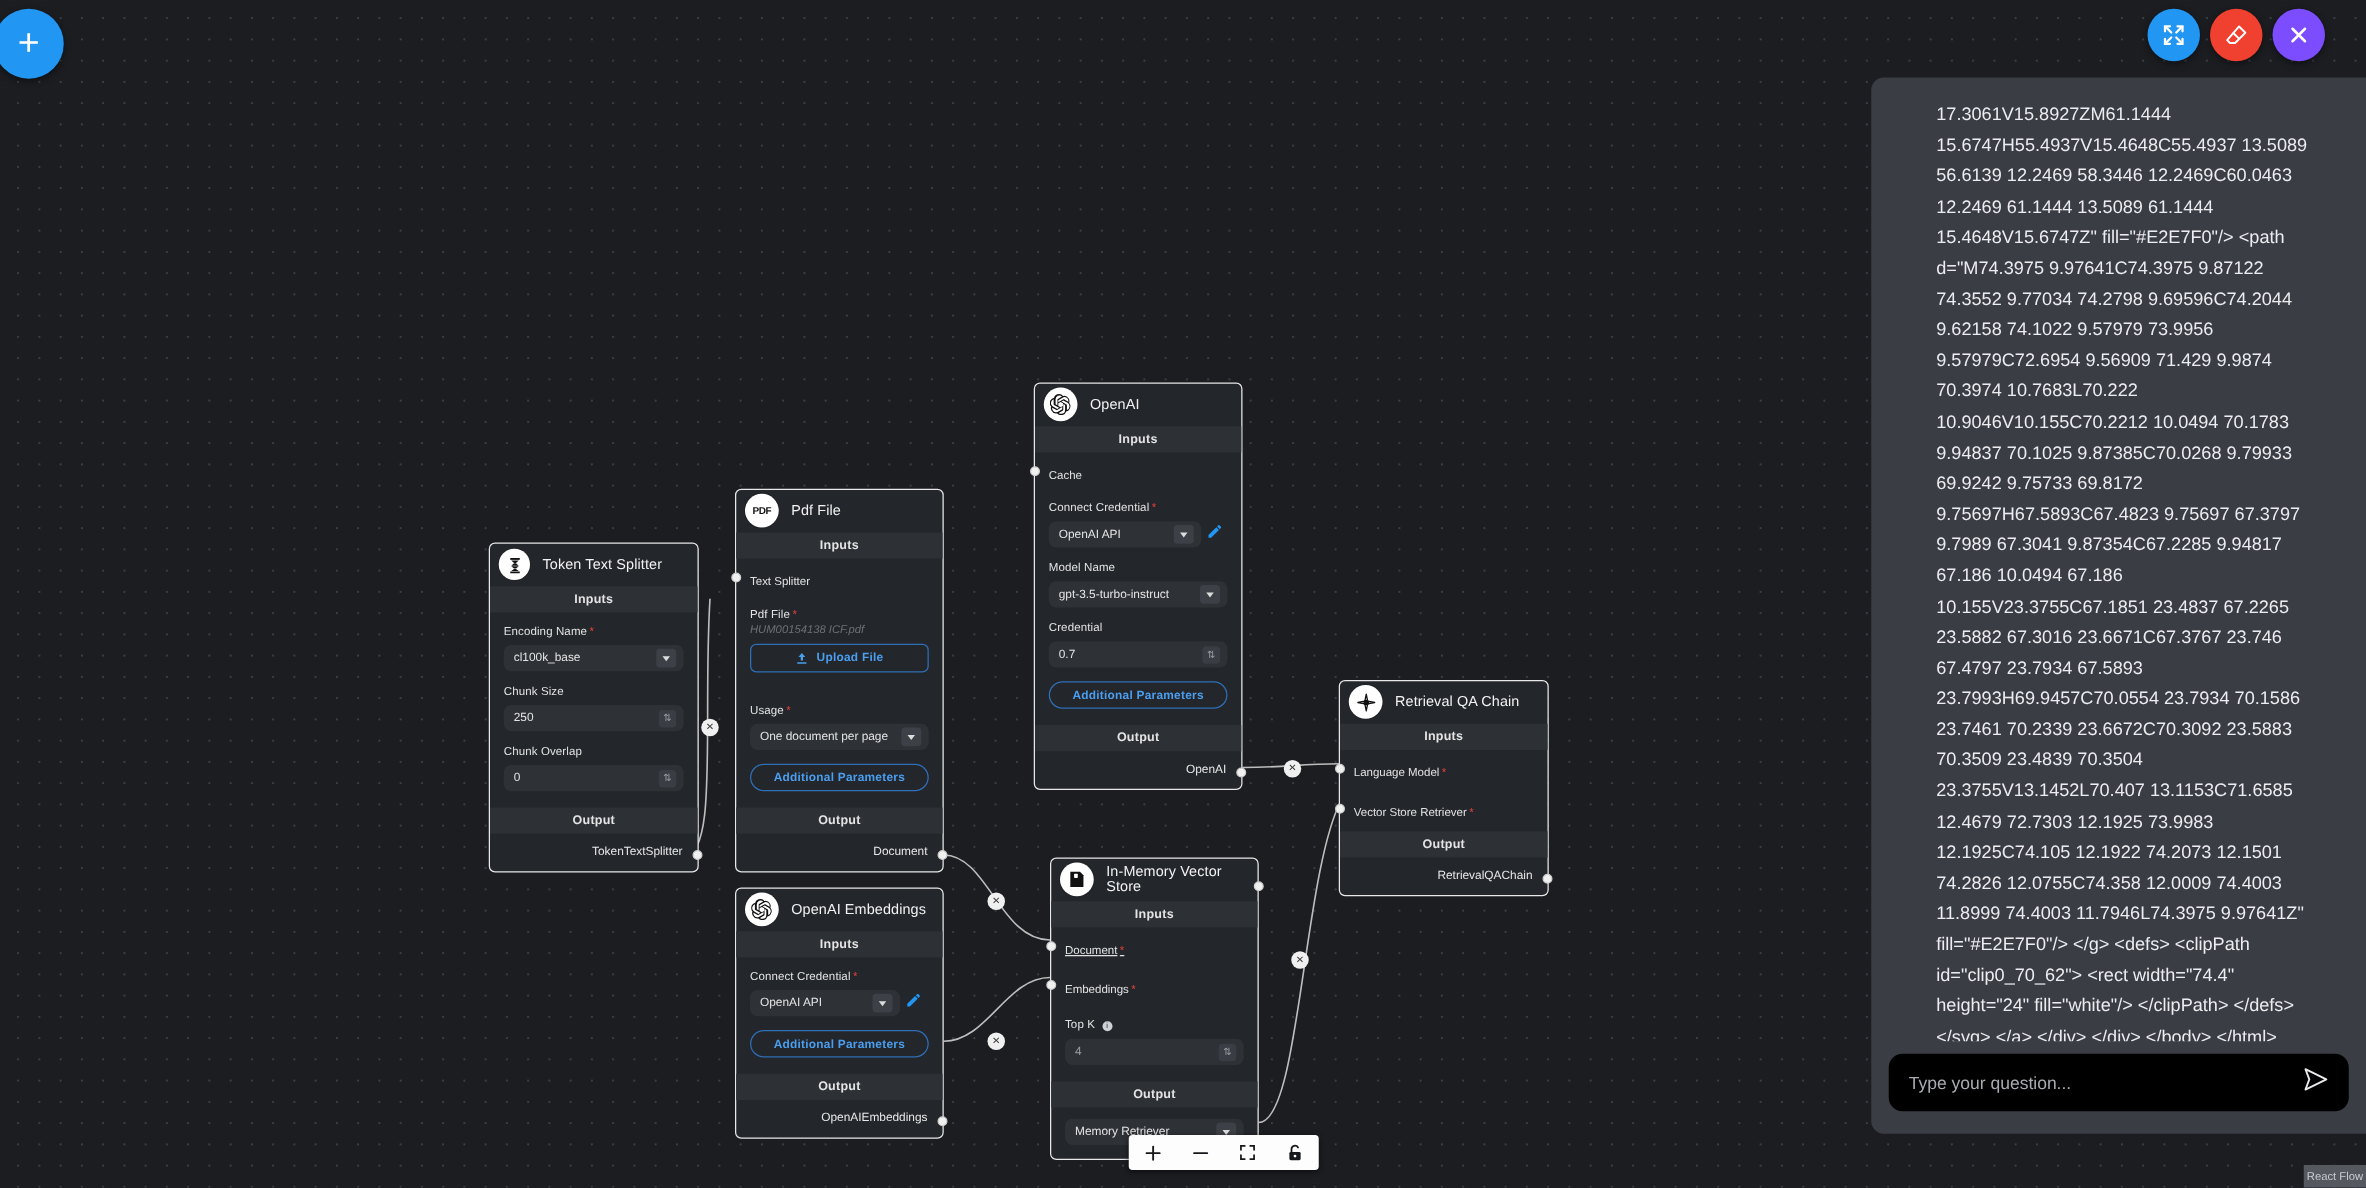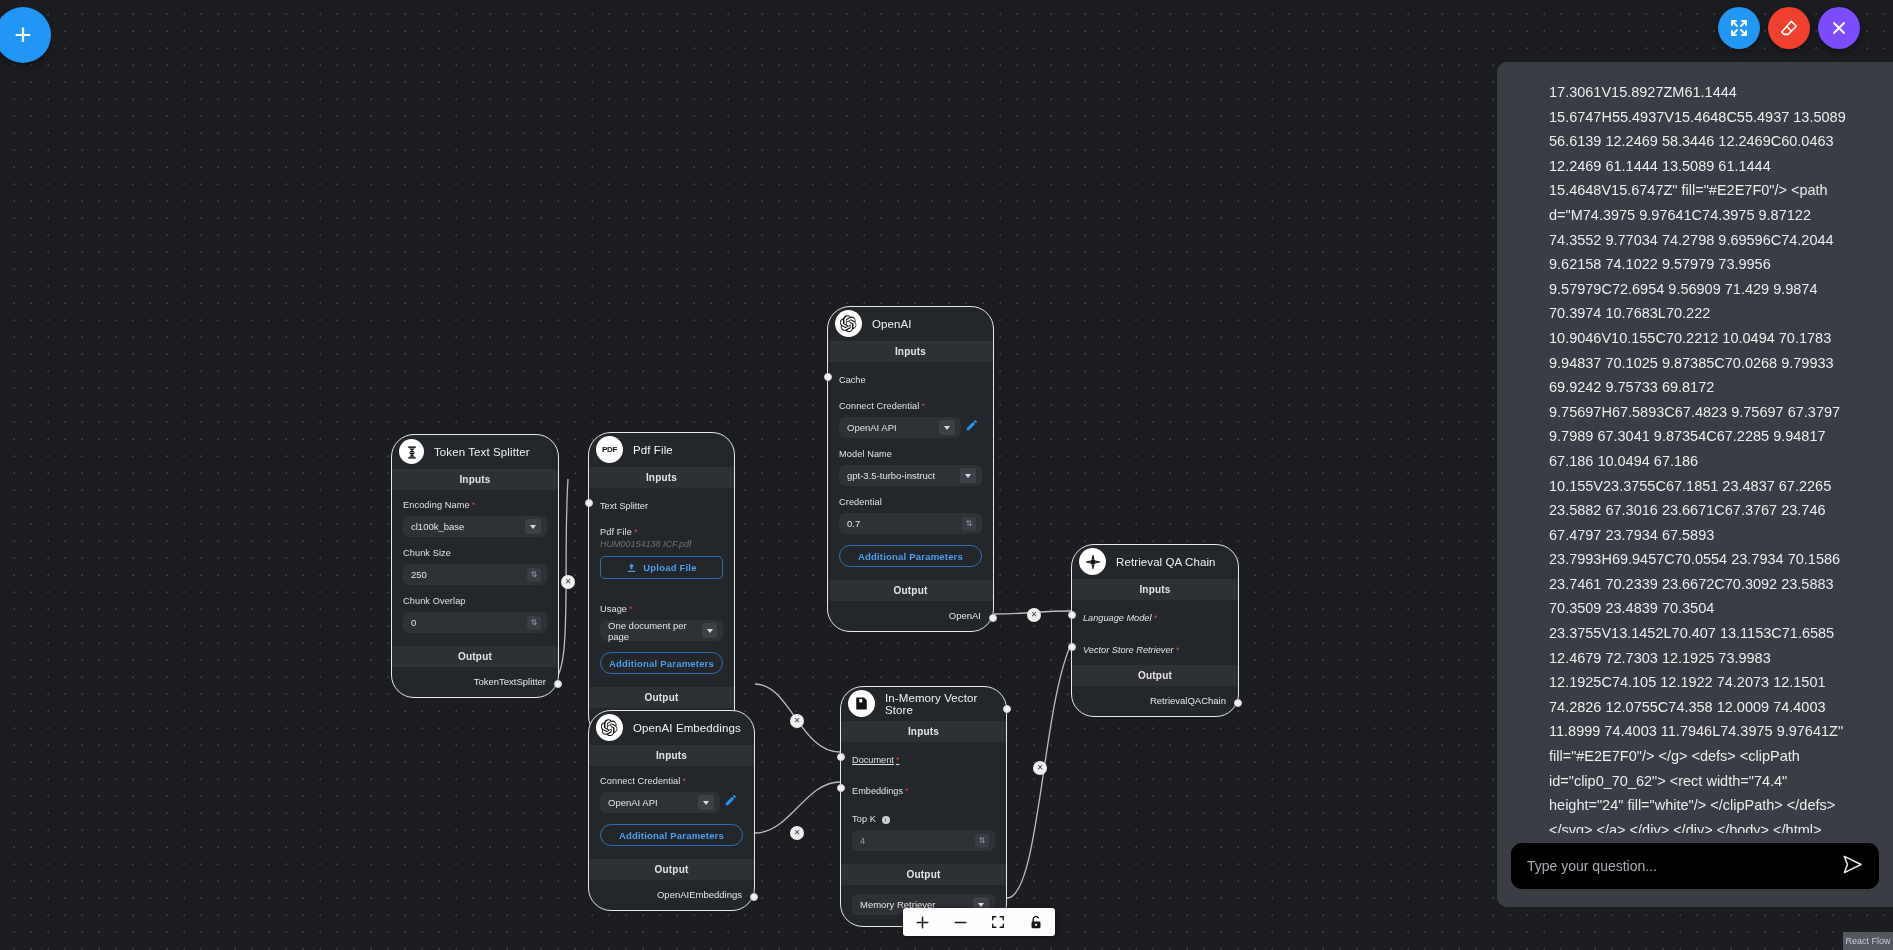--- a/index.html
+++ b/index.html
@@ -30,21 +30,21 @@
   #expand-fab { left: 1718px; top: 7px; width: 42px; height: 42px; background: #2196f3; }
   #erase-fab  { left: 1768px; top: 7px; width: 42px; height: 42px; background: #f0402f; }
   #close-fab  { left: 1818px; top: 7px; width: 42px; height: 42px; background: #7c4dff; }
   .fab svg { display: block; }
 
   
   .node {
     position: absolute;
     background: #23262b;
     border: 1px solid #e8e8e8;
-    border-radius: 23px;
+    border-radius: 5px;
     color: #e6e6e6;
     overflow: visible;
   }
   .node-header {
     display: flex; align-items: center;
     gap: 10px;
     padding: 9px 12px 9px 10px;
     height: 34px;
   }
   .node-avatar {
@@ -271,21 +271,21 @@
         <span class="spin">⇅</span>
       </div>
     </div>
     <div class="section-bar">Output</div>
     <div class="out-row">
       <span>TokenTextSplitter</span>
       <span class="dot right" style="top:13px;"></span>
     </div>
   </div>
 
-  <div class="node" id="n-pdf" style="left:588px; top:432px; width:147px;">
+  <div class="node" id="n-pdf" style="left:588px; top:391px; width:167px;">
     <div class="node-header">
       <div class="node-avatar big">
         <span style="font-size:8px;font-weight:bold;color:#111;letter-spacing:-.3px;">PDF</span>
       </div>
       <span class="node-title">Pdf File</span>
     </div>
     <div class="section-bar">Inputs</div>
     <div class="node-body">
       <div class="anchor-row" style="margin-bottom:16px;">
         <span class="dot left" style="left:-15px; top:1px;"></span>
@@ -367,21 +367,21 @@
         <svg width="16" height="16" viewBox="0 0 20 20">
             <g stroke="#111" stroke-width="1.3" fill="none">
           <circle cx="10" cy="10" r="2.2" fill="#111"></circle>
           <path d="M10 1.6 11.4 8.6 18.4 10 11.4 11.4 10 18.4 8.6 11.4 1.6 10 8.6 8.6Z" stroke-linejoin="round"></path>
         </g>
           </svg>
       </div>
       <span class="node-title">Retrieval QA Chain</span>
     </div>
     <div class="section-bar">Inputs</div>
-    <div class="node-body" style="padding-bottom:4px;font-style:italic;">
+    <div class="node-body" style="padding-bottom:4px;">
       <div class="anchor-row" style="margin-bottom:19px;">
         <span class="dot left" style="left:-15px; top:1px;"></span>
         <span>Language Model</span><span class="req">*</span>
       </div>
       <div class="anchor-row" style="margin-bottom:6px;">
         <span class="dot left" style="left:-15px; top:1px;"></span>
         <span>Vector Store Retriever</span><span class="req">*</span>
       </div>
     </div>
     <div class="section-bar">Output</div>

